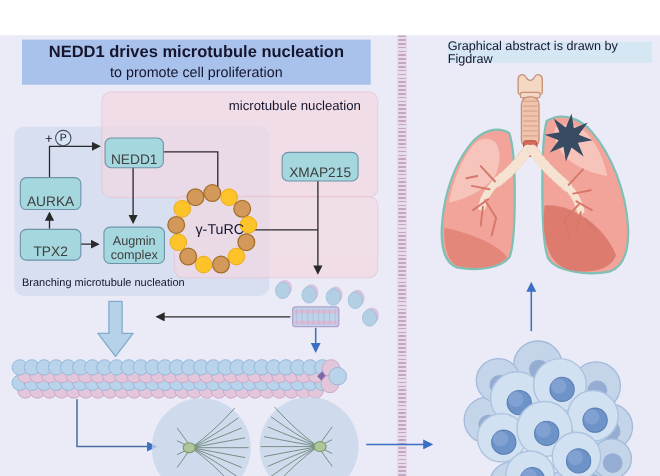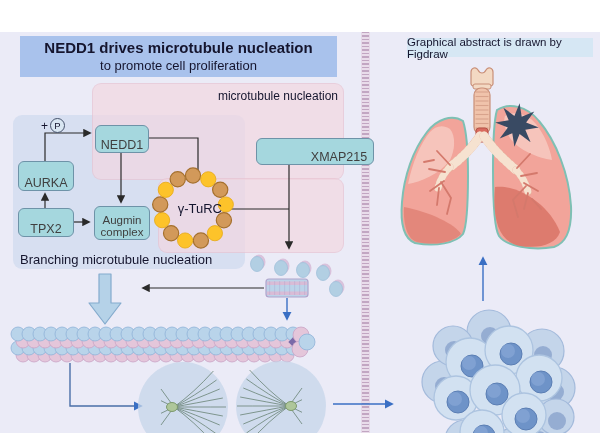--- a/index.html
+++ b/index.html
@@ -12,22 +12,22 @@
     background:var(--title-bg);display:flex;flex-direction:column;justify-content:center;align-items:center;}
   .t1{font-size:15px;font-weight:bold;line-height:1.25;}
   .t2{font-size:13px;line-height:1.2;}
   .credit{position:absolute;left:407px;top:6px;width:186px;height:19px;z-index:5;
     background:var(--credit-bg);font-size:11.5px;display:flex;align-items:center;justify-content:center;}
   .panel{position:absolute;border-radius:9px;}
   .panel.blue{left:13px;top:83px;width:232px;height:154px;background:var(--panel-blue);z-index:2;}
   .panel.pink{background:var(--panel-pink);opacity:.72;border:1px solid rgba(224,180,196,.55);z-index:3;}
   .panel.p1{left:92px;top:51px;width:250px;height:95px;}
   .panel.p2{left:158px;top:146px;width:184px;height:73px;}
-  .region-label{position:absolute;left:208px;top:57px;width:130px;text-align:right;font-size:12px;z-index:5;}
-  .panel-label{position:absolute;left:20px;top:220px;font-size:13px;z-index:5;}
+  .region-label{position:absolute;left:208px;top:57px;width:130px;font-size:12px;z-index:5;}
+  .panel-label{position:absolute;left:20px;top:220px;font-size:10px;z-index:5;}
   .node{position:absolute;z-index:5;background:var(--node-fill);border:1.5px solid var(--node-border);
     border-radius:6px;display:flex;flex-direction:column;align-items:center;justify-content:flex-end;
     font-size:12.5px;color:#404040;}
   .node.sm{font-size:11.5px;line-height:1.1;}
   .phospho{position:absolute;left:41px;top:86px;z-index:5;display:flex;align-items:center;gap:2px;font-size:12px;}
   .pcirc{width:13px;height:13px;border:1.3px solid #44506a;border-radius:50%;background:#d9e6f2;
     font-size:9.5px;display:flex;align-items:center;justify-content:center;}
   .ring-label{position:absolute;left:164px;top:169px;width:58px;text-align:right;font-size:13px;z-index:5;}
   svg.art{position:absolute;left:0;top:0;z-index:4;pointer-events:none;}
 </style>
@@ -363,21 +363,21 @@
   <div class="node" style="left:18px;top:129px;width:54px;height:28px;">
       <span>AURKA</span>
     </div>
   <div class="node" style="left:18px;top:176px;width:54px;height:27px;">
       <span>TPX2</span>
     </div>
   <div class="node sm" style="left:94px;top:174px;width:54px;height:32px;">
     <span>Augmin</span>
       <span>complex</span>
   </div>
-  <div class="node" style="left:256px;top:106px;width:68px;height:25px;padding-left:48px;">
+  <div class="node" style="left:256px;top:106px;width:68px;height:25px;">
       <span>XMAP215</span>
     </div>
 
   <div class="phospho">
     <span>+</span>
     <span class="pcirc">P</span>
   </div>
 
   <div class="ring-label">γ-TuRC</div>
 </div>

